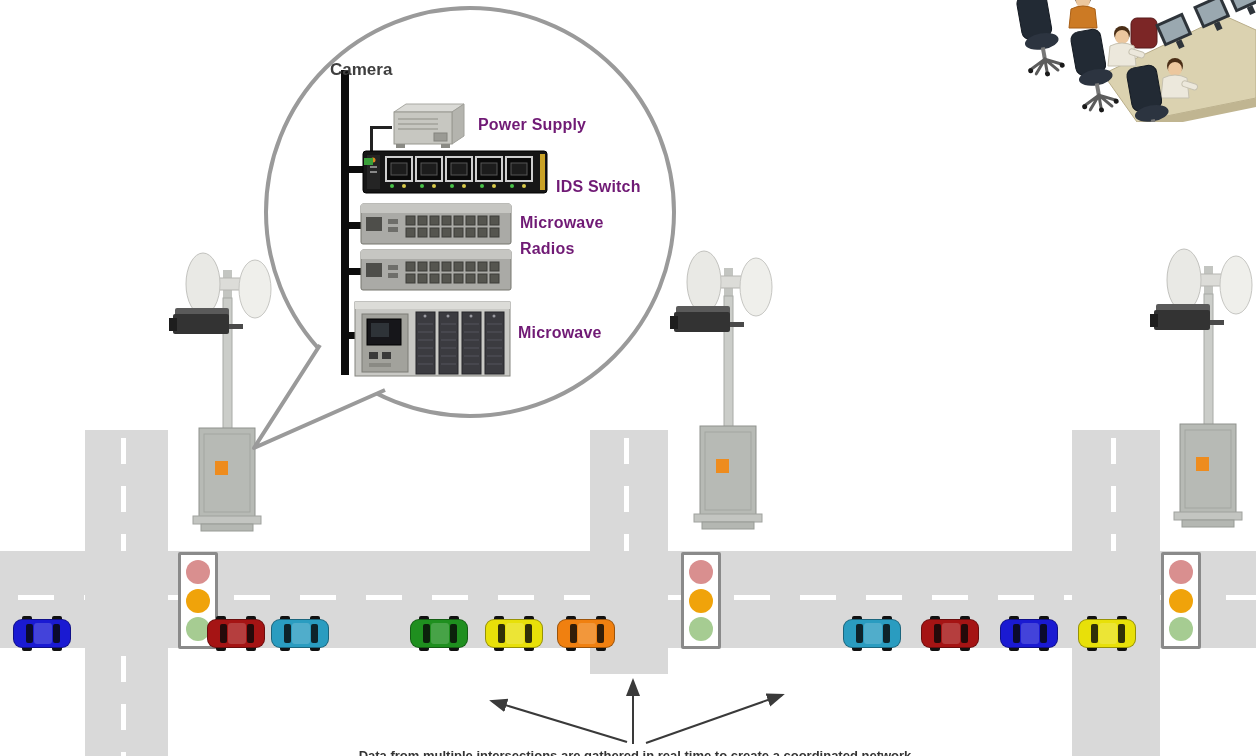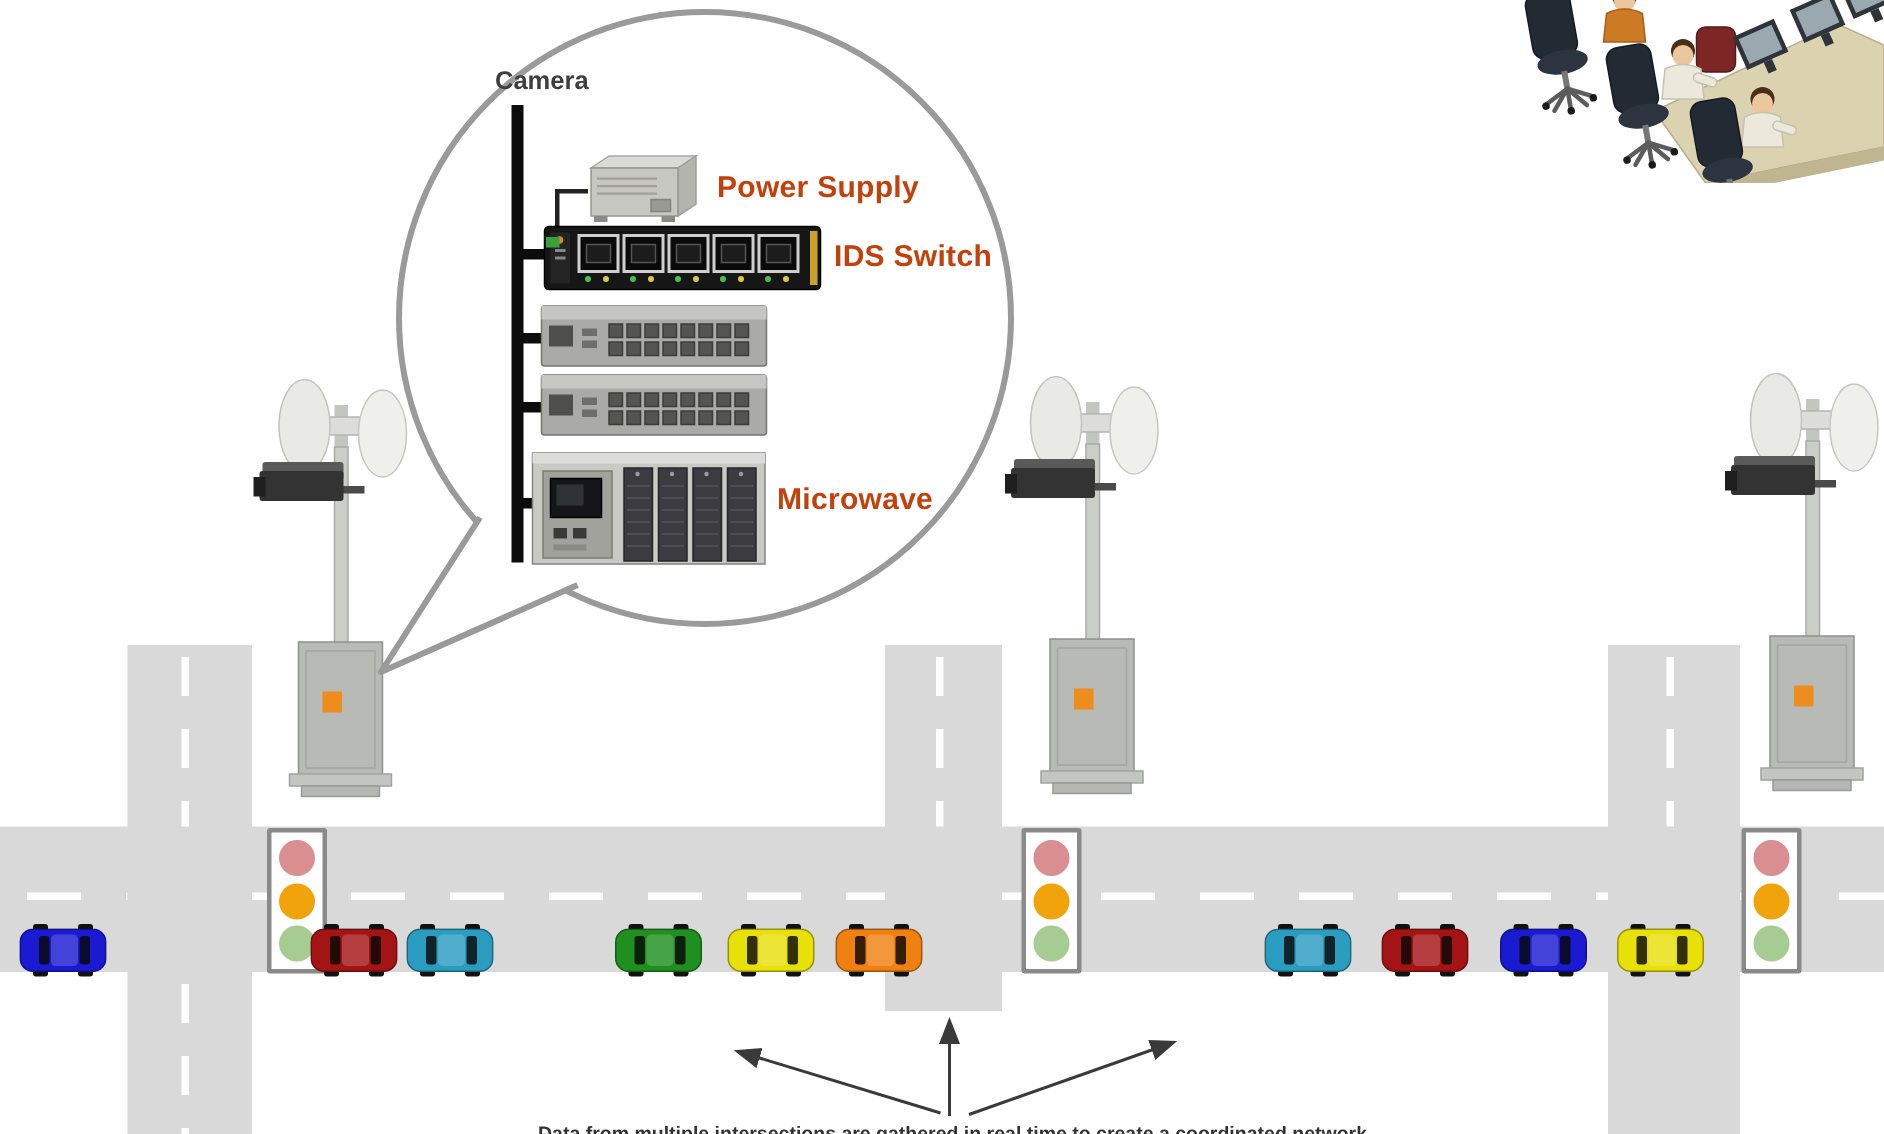--- a/index.html
+++ b/index.html
@@ -26,21 +26,21 @@
   .car .wh{position:absolute;width:10px;height:6px;background:#111;border-radius:2px;}
   .car .win{position:absolute;top:7px;bottom:7px;width:7px;background:rgba(8,8,8,.82);border-radius:2px;z-index:2;}
   .car .win.f{left:13px;} .car .win.r{right:11px;}
   .car .roof{position:absolute;left:21px;right:19px;top:6px;bottom:6px;background:rgba(255,255,255,.18);border-radius:3px;z-index:2;}
   
   .pole{position:absolute;width:120px;height:288px;z-index:3;}
   
   #callout{position:absolute;left:0;top:0;width:1256px;height:756px;z-index:10;pointer-events:none;}
   .bus{position:absolute;background:#0c0c0c;}
   .device{position:absolute;}
-  .dev-label{position:absolute;font-weight:bold;font-size:20px;line-height:26px;color:#c2410c;letter-spacing:.2px;white-space:pre-line;}
+  .dev-label{position:absolute;font-weight:bold;font-size:16px;line-height:26px;color:#701a75;letter-spacing:.2px;white-space:pre-line;}
   .cam-label{position:absolute;font-weight:bold;font-size:17px;color:#3e3e3e;}
   
   #caption{position:absolute;left:280px;top:748px;width:710px;text-align:center;font-size:13px;font-weight:bold;color:#333;z-index:2;}
   #arrows{position:absolute;left:430px;top:655px;z-index:2;}
   #control-center{position:absolute;left:985px;top:0;z-index:4;}
 </style>
 </head>
 <body>
 
 <div id="stage">
@@ -156,21 +156,21 @@
     <div class="bus" style="left:341px;top:70px;width:8px;height:305px;"></div>
     <div class="bus" style="left:348px;top:166px;width:18px;height:7px;"></div>
     <div class="bus" style="left:348px;top:222px;width:16px;height:7px;"></div>
     <div class="bus" style="left:348px;top:268px;width:16px;height:7px;"></div>
     <div class="bus" style="left:348px;top:332px;width:10px;height:7px;"></div>
 
     <div class="abs" style="left:370px;top:126px;width:22px;height:3px;background:#222;"></div>
     <div class="abs" style="left:370px;top:126px;width:3px;height:28px;background:#222;"></div>
     <div class="abs" style="left:364px;top:158px;width:9px;height:7px;background:#3aa03a;z-index:12;"></div>
 
-    <div class="cam-label" style="left:330px;top:44px;">Camera</div>
+    <div class="cam-label" style="left:330px;top:60px;">Camera</div>
 
     <svg class="device" style="left:386px;top:102px;" width="84" height="48" viewBox="0 0 84 48">
       <polygon points="8,10 20,2 78,2 66,10" fill="#dadad6" stroke="#a8a8a2"></polygon>
       <polygon points="66,10 78,2 78,34 66,42" fill="#b4b4ae" stroke="#a0a09a"></polygon>
       <rect x="8" y="10" width="58" height="32" fill="#c7c7c1" stroke="#97978f"></rect>
       <path d="M12,17 h40 M12,22 h40 M12,27 h40" stroke="#a2a29a" stroke-width="1.5"></path>
       <rect x="48" y="31" width="13" height="8" fill="#9a9a94" stroke="#84847e"></rect>
       <rect x="10" y="42" width="9" height="4" fill="#8a8a84"></rect>
       <rect x="55" y="42" width="9" height="4" fill="#8a8a84"></rect>
     </svg>
@@ -203,21 +203,21 @@
         <circle cx="60" cy="38" r="2" fill="#47c247"></circle>
           <circle cx="72" cy="38" r="2" fill="#d9c94a"></circle>
         <circle cx="90" cy="38" r="2" fill="#47c247"></circle>
           <circle cx="102" cy="38" r="2" fill="#d9c94a"></circle>
         <circle cx="120" cy="38" r="2" fill="#47c247"></circle>
           <circle cx="132" cy="38" r="2" fill="#d9c94a"></circle>
         <circle cx="150" cy="38" r="2" fill="#47c247"></circle>
           <circle cx="162" cy="38" r="2" fill="#d9c94a"></circle>
       </g>
     </svg>
-    <div class="dev-label" style="left:556px;top:158px;">IDS Switch</div>
+    <div class="dev-label" style="left:556px;top:174px;">IDS Switch</div>
 
     <svg class="device" style="left:360px;top:202px;" width="152" height="44" viewBox="0 0 152 44">
       <rect x="1" y="2" width="150" height="40" rx="2" fill="#aaaaa6" stroke="#76766f"></rect>
       <rect x="1" y="2" width="150" height="9" fill="#c6c6c2"></rect>
       <rect x="6" y="15" width="16" height="14" fill="#4e4e4a"></rect>
       <rect x="28" y="17" width="10" height="5" fill="#6e6e6a"></rect>
         <rect x="28" y="25" width="10" height="5" fill="#6e6e6a"></rect>
       <g fill="#55554f" stroke="#3c3c38">
         <rect x="46" y="14" width="9" height="9"></rect>
           <rect x="58" y="14" width="9" height="9"></rect>
@@ -255,20 +255,21 @@
         <rect x="46" y="26" width="9" height="9"></rect>
           <rect x="58" y="26" width="9" height="9"></rect>
           <rect x="70" y="26" width="9" height="9"></rect>
           <rect x="82" y="26" width="9" height="9"></rect>
           <rect x="94" y="26" width="9" height="9"></rect>
           <rect x="106" y="26" width="9" height="9"></rect>
           <rect x="118" y="26" width="9" height="9"></rect>
           <rect x="130" y="26" width="9" height="9"></rect>
       </g>
     </svg>
+    <div class="dev-label" style="left:520px;top:210px;width:115px;">Microwave Radios</div>
 
     <svg class="device" style="left:354px;top:294px;" width="158" height="86" viewBox="0 0 158 86">
       <rect x="1" y="8" width="155" height="74" fill="#c9c9c5" stroke="#84847e"></rect>
       <rect x="1" y="8" width="155" height="7" fill="#dcdcd8"></rect>
       <rect x="8" y="20" width="46" height="58" fill="#a2a29c" stroke="#7c7c76"></rect>
       <rect x="13" y="25" width="34" height="26" fill="#16161a" stroke="#000"></rect>
       <rect x="17" y="29" width="18" height="14" fill="#2e3338"></rect>
       <rect x="15" y="58" width="9" height="7" fill="#3a3a3a"></rect>
         <rect x="28" y="58" width="9" height="7" fill="#3a3a3a"></rect>
       <rect x="15" y="69" width="22" height="4" fill="#8a8a84"></rect>

